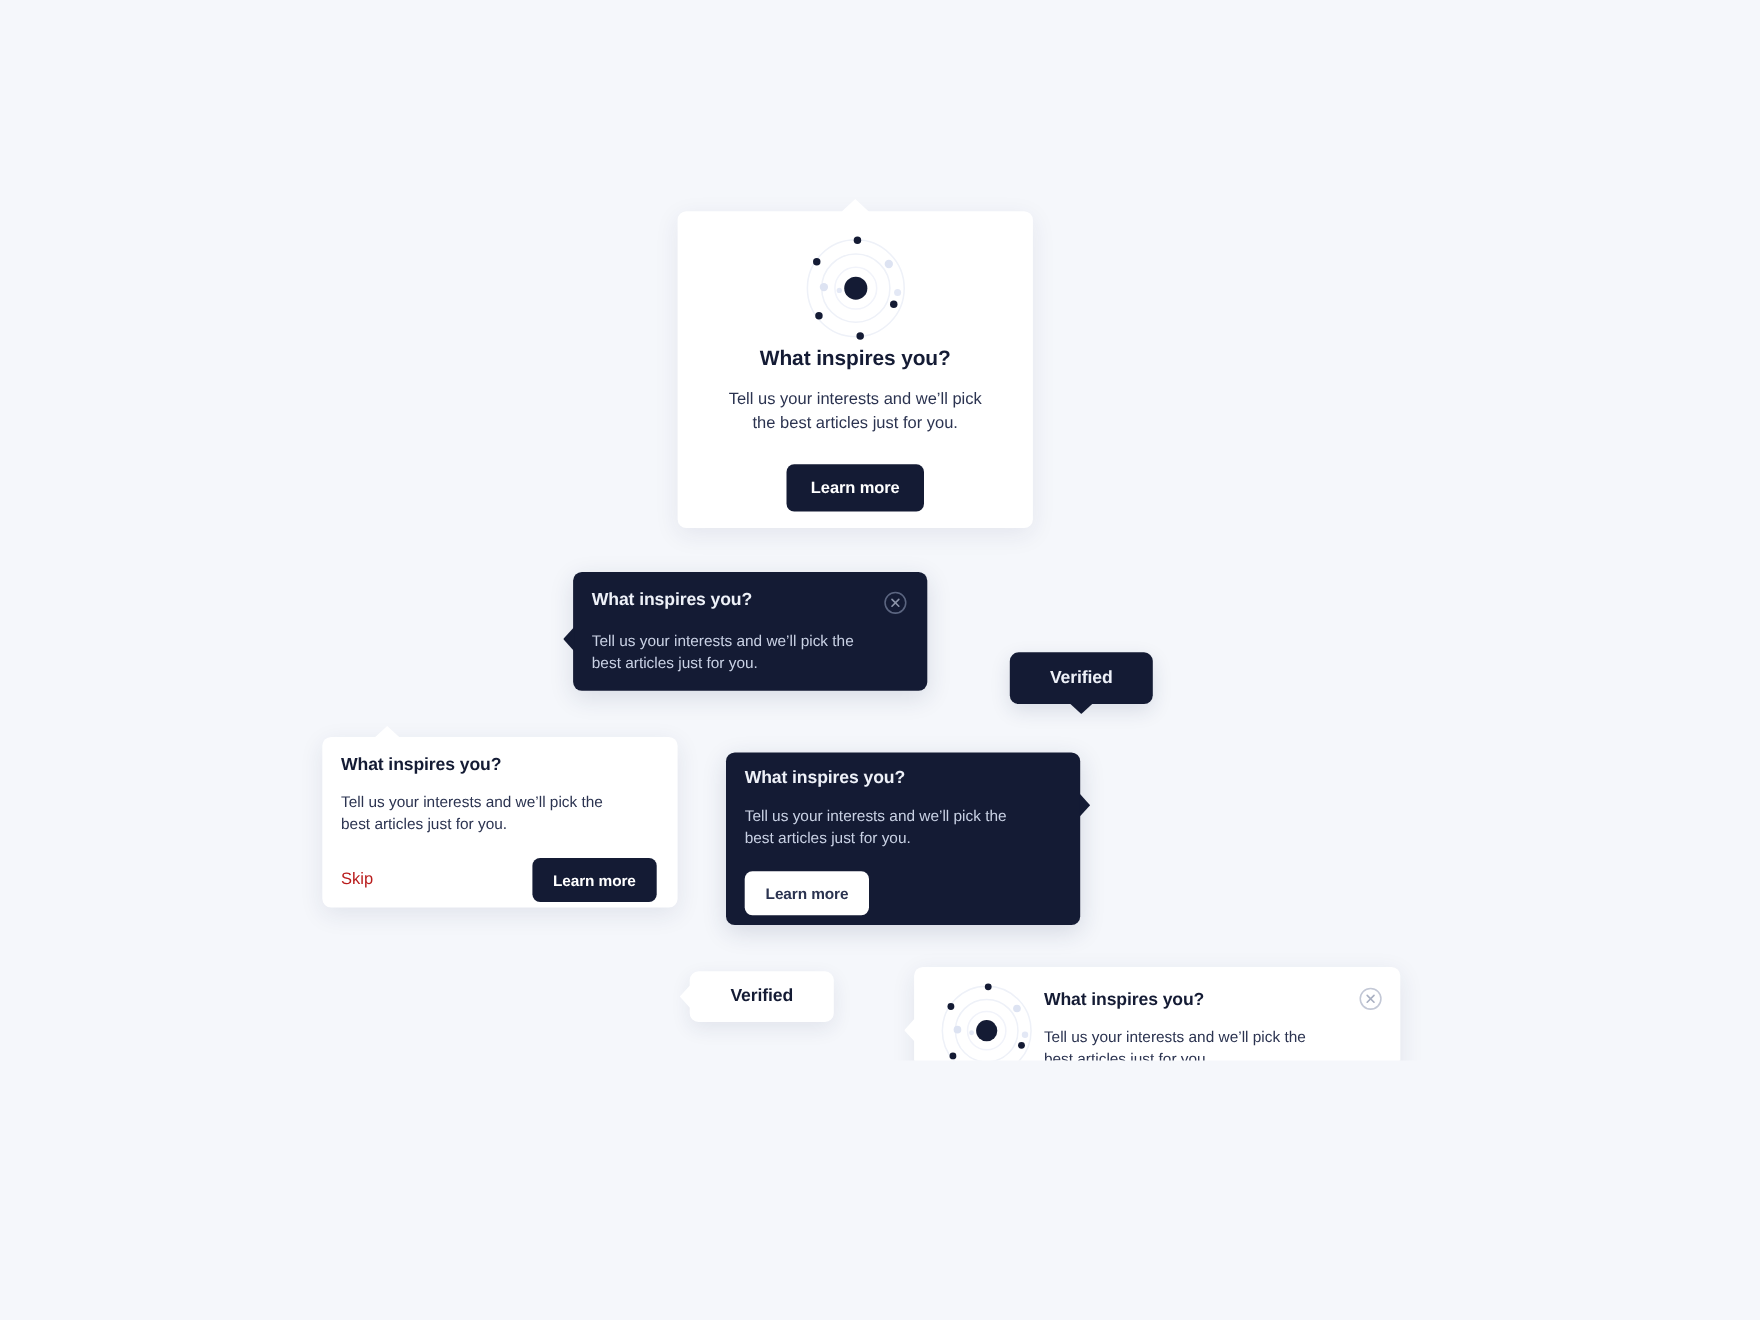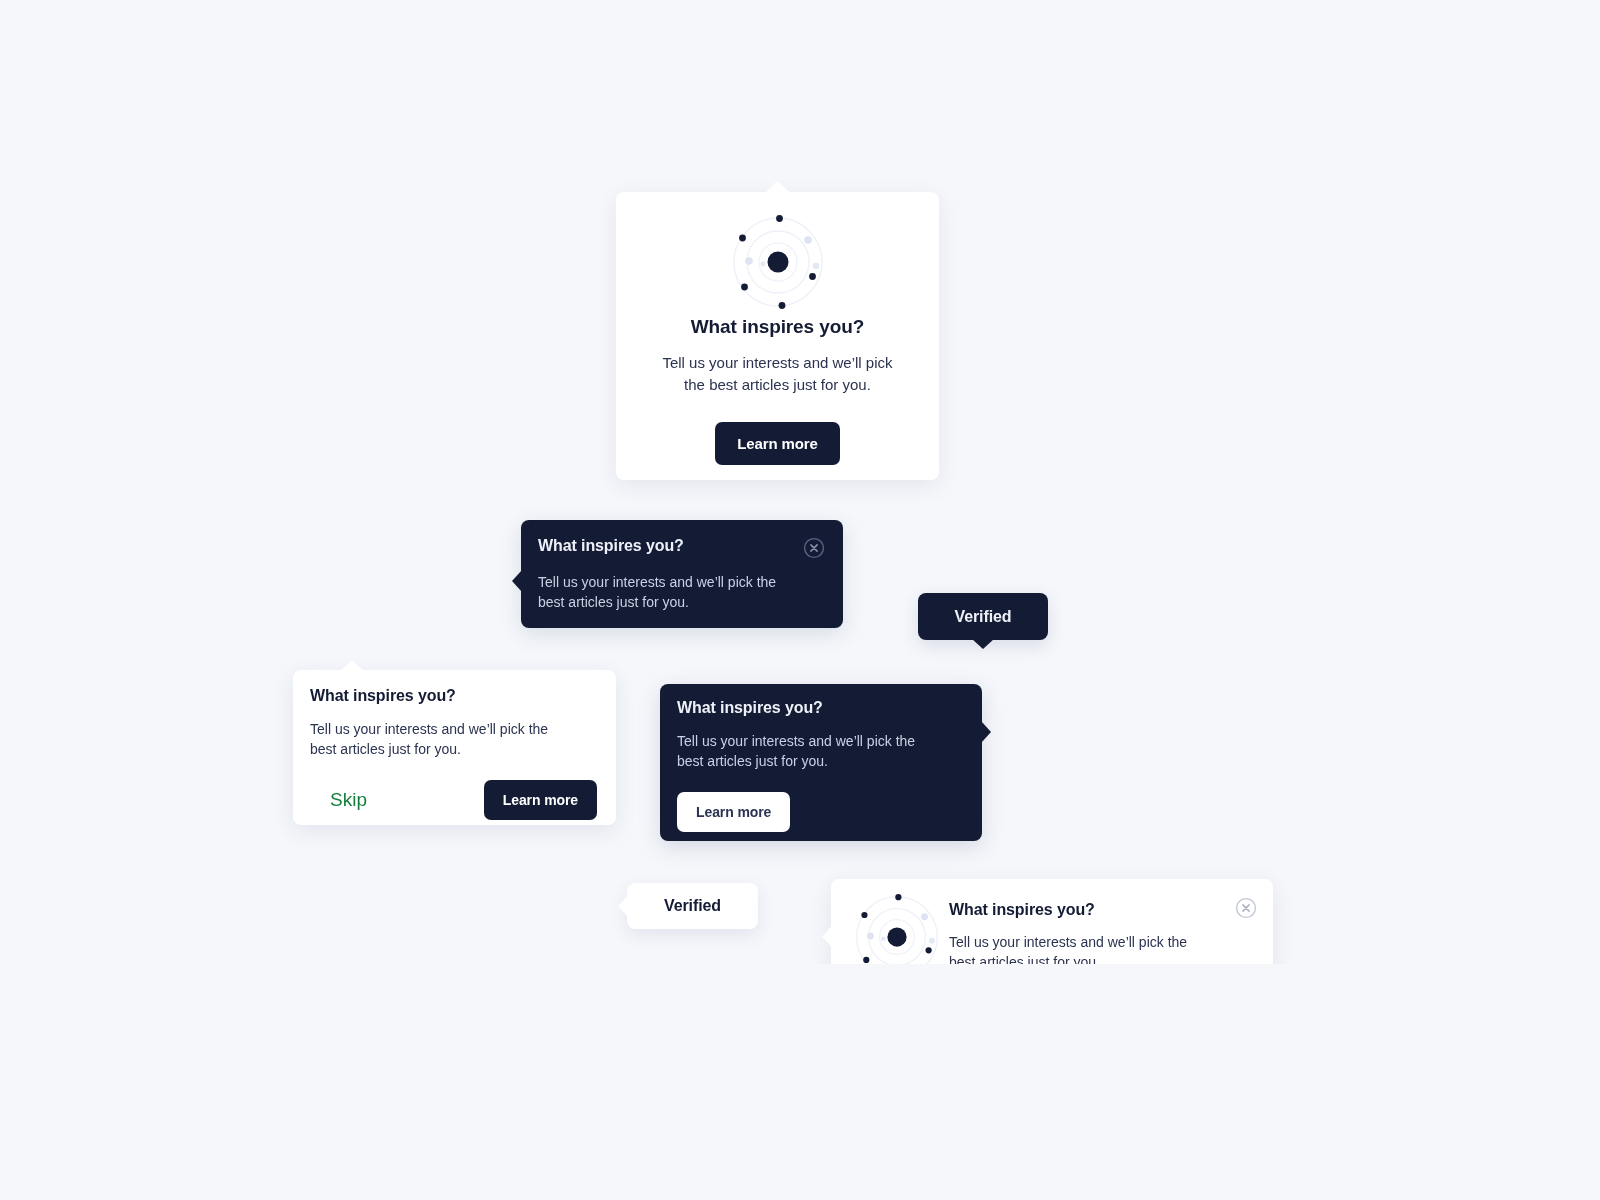--- a/index.html
+++ b/index.html
@@ -57,25 +57,24 @@
     background: #ffffff;
     color: #2b3350;
     font-weight: 700;
     border: none;
     border-radius: 7px;
     cursor: pointer;
     font-family: "Liberation Sans", sans-serif;
     letter-spacing: -0.1px;
   }
   .link-skip {
-    color: #15803d;
-    font-size: 19px;
+    color: #b91c1c;
+    font-size: 15px;
     text-decoration: none;
     cursor: pointer;
-    margin-left: 20px;
   }
 
   
   .close-icon {
     width: 22px;
     height: 22px;
     display: block;
     cursor: pointer;
   }
 

